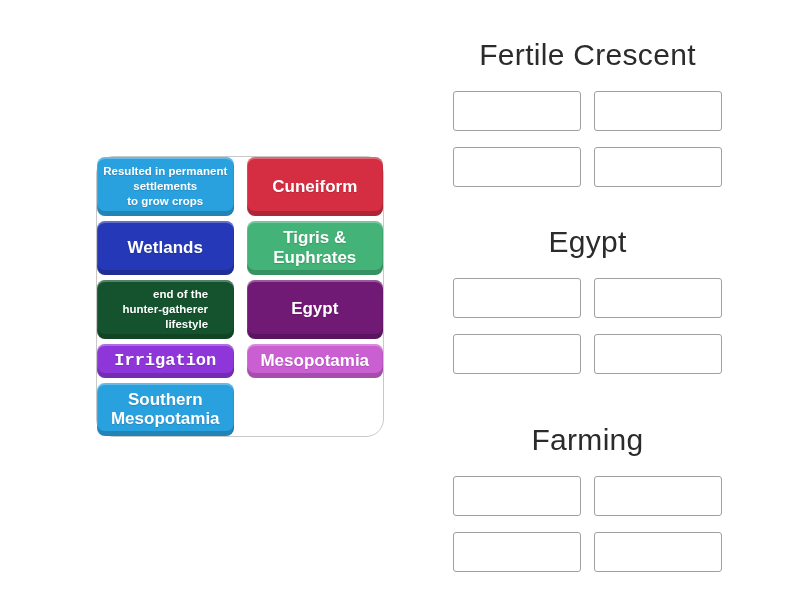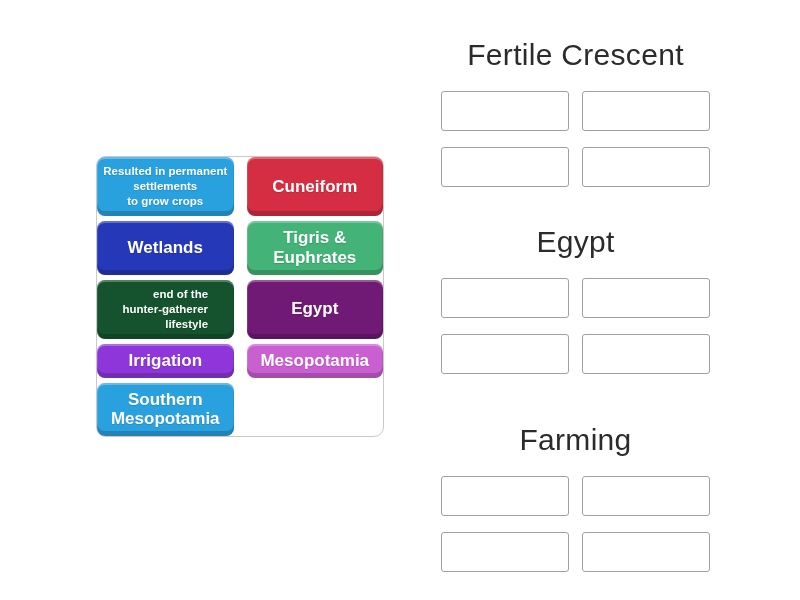--- a/index.html
+++ b/index.html
@@ -10,21 +10,21 @@
     overflow: hidden;
     position: relative;
   }
   
   .tile-panel {
     position: absolute;
     left: 96px; top: 156px;
     width: 288px; height: 281px;
     background: #ffffff;
     border: 1px solid #c9c9c9;
-    border-radius: 10px;
+    border-radius: 18px;
     display: grid;
     grid-template-columns: 1fr 1fr;
     gap: 5px 13px;
   }
   .tile {
     border-radius: 8px;
     color: #ffffff;
     font-weight: bold;
     font-size: 17px;
     line-height: 1.15;
@@ -42,21 +42,21 @@
     cursor: grab;
     user-select: none;
   }
   .tile.small {
     font-size: 11.5px;
     line-height: 1.3;
   }
   
   .group {
     position: absolute;
-    left: 441px;
+    left: 453px;
     width: 269px;
   }
   .group-0 { top: 38px; }
   .group-1 { top: 225px; }
   .group-2 { top: 413px; margin-top: 10px; }
   .group-title {
     font-size: 30px;
     line-height: 34px;
     font-weight: 400;
     letter-spacing: 0.3px;
@@ -85,21 +85,21 @@
 settlements
 to grow crops</span></div>
       <div class="tile" style="background: rgb(213, 46, 66);"><span>Cuneiform</span></div>
       <div class="tile" style="background: rgb(37, 57, 184);"><span>Wetlands</span></div>
       <div class="tile" style="background: rgb(67, 179, 119); text-align: center;"><span>Tigris &amp;
 Euphrates</span></div>
       <div class="tile small" style="background: #14532d; text-align: right;"><span>end of the
 hunter-gatherer
 lifestyle</span></div>
       <div class="tile" style="background: #701a75;"><span>Egypt</span></div>
-      <div class="tile" style="background: rgb(142, 54, 217);"><span>Irrigation</span></div>
+      <div class="tile" style="background: rgb(142, 54, 217); font-family: Liberation Mono, monospace;"><span>Irrigation</span></div>
       <div class="tile" style="background: rgb(202, 95, 210);"><span>Mesopotamia</span></div>
       <div class="tile" style="background: rgb(42, 161, 223);"><span>Southern
 Mesopotamia</span></div>
     </div>
   <div>
       <section class="group group-0">
         <h2 class="group-title">Fertile Crescent</h2>
         <div class="slot-grid">
           <div class="slot"></div>
           <div class="slot"></div>

